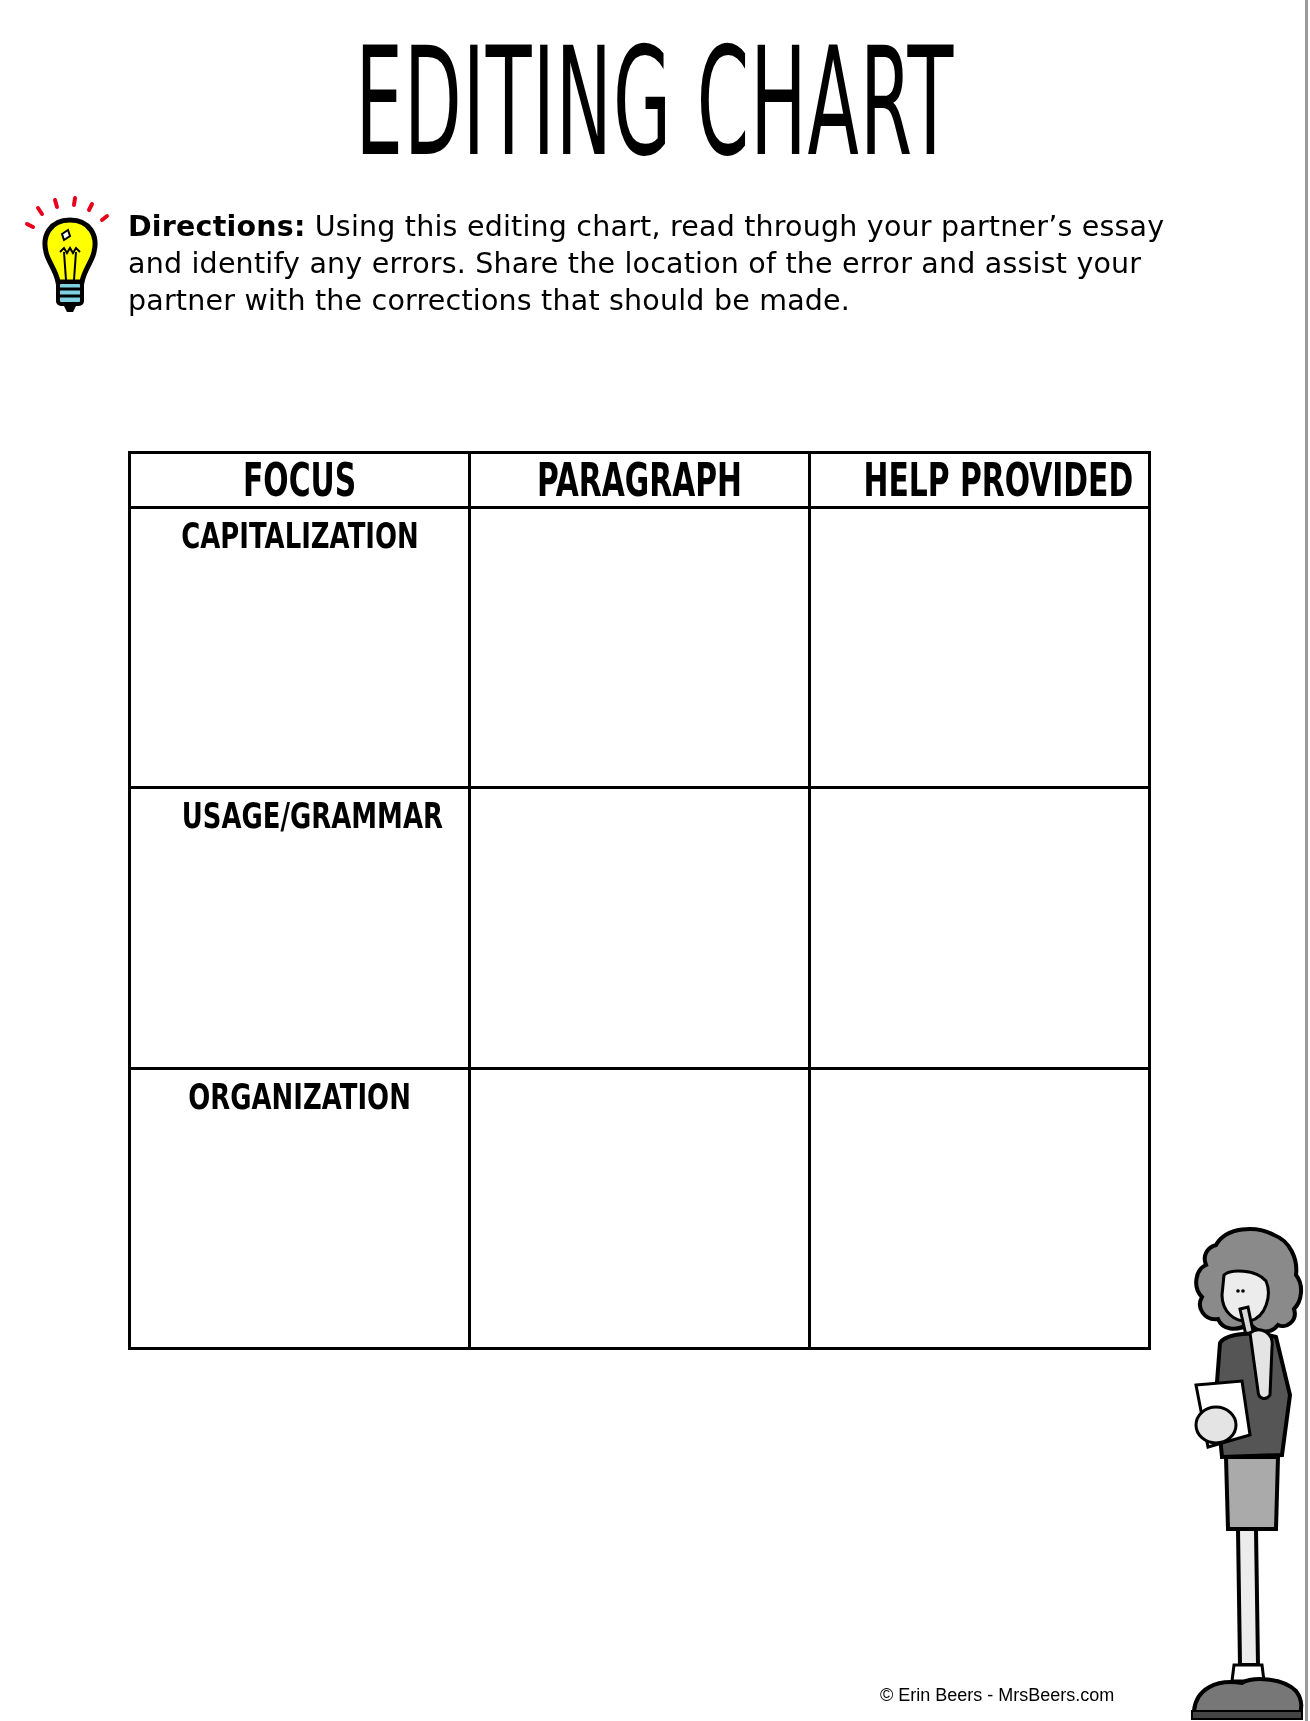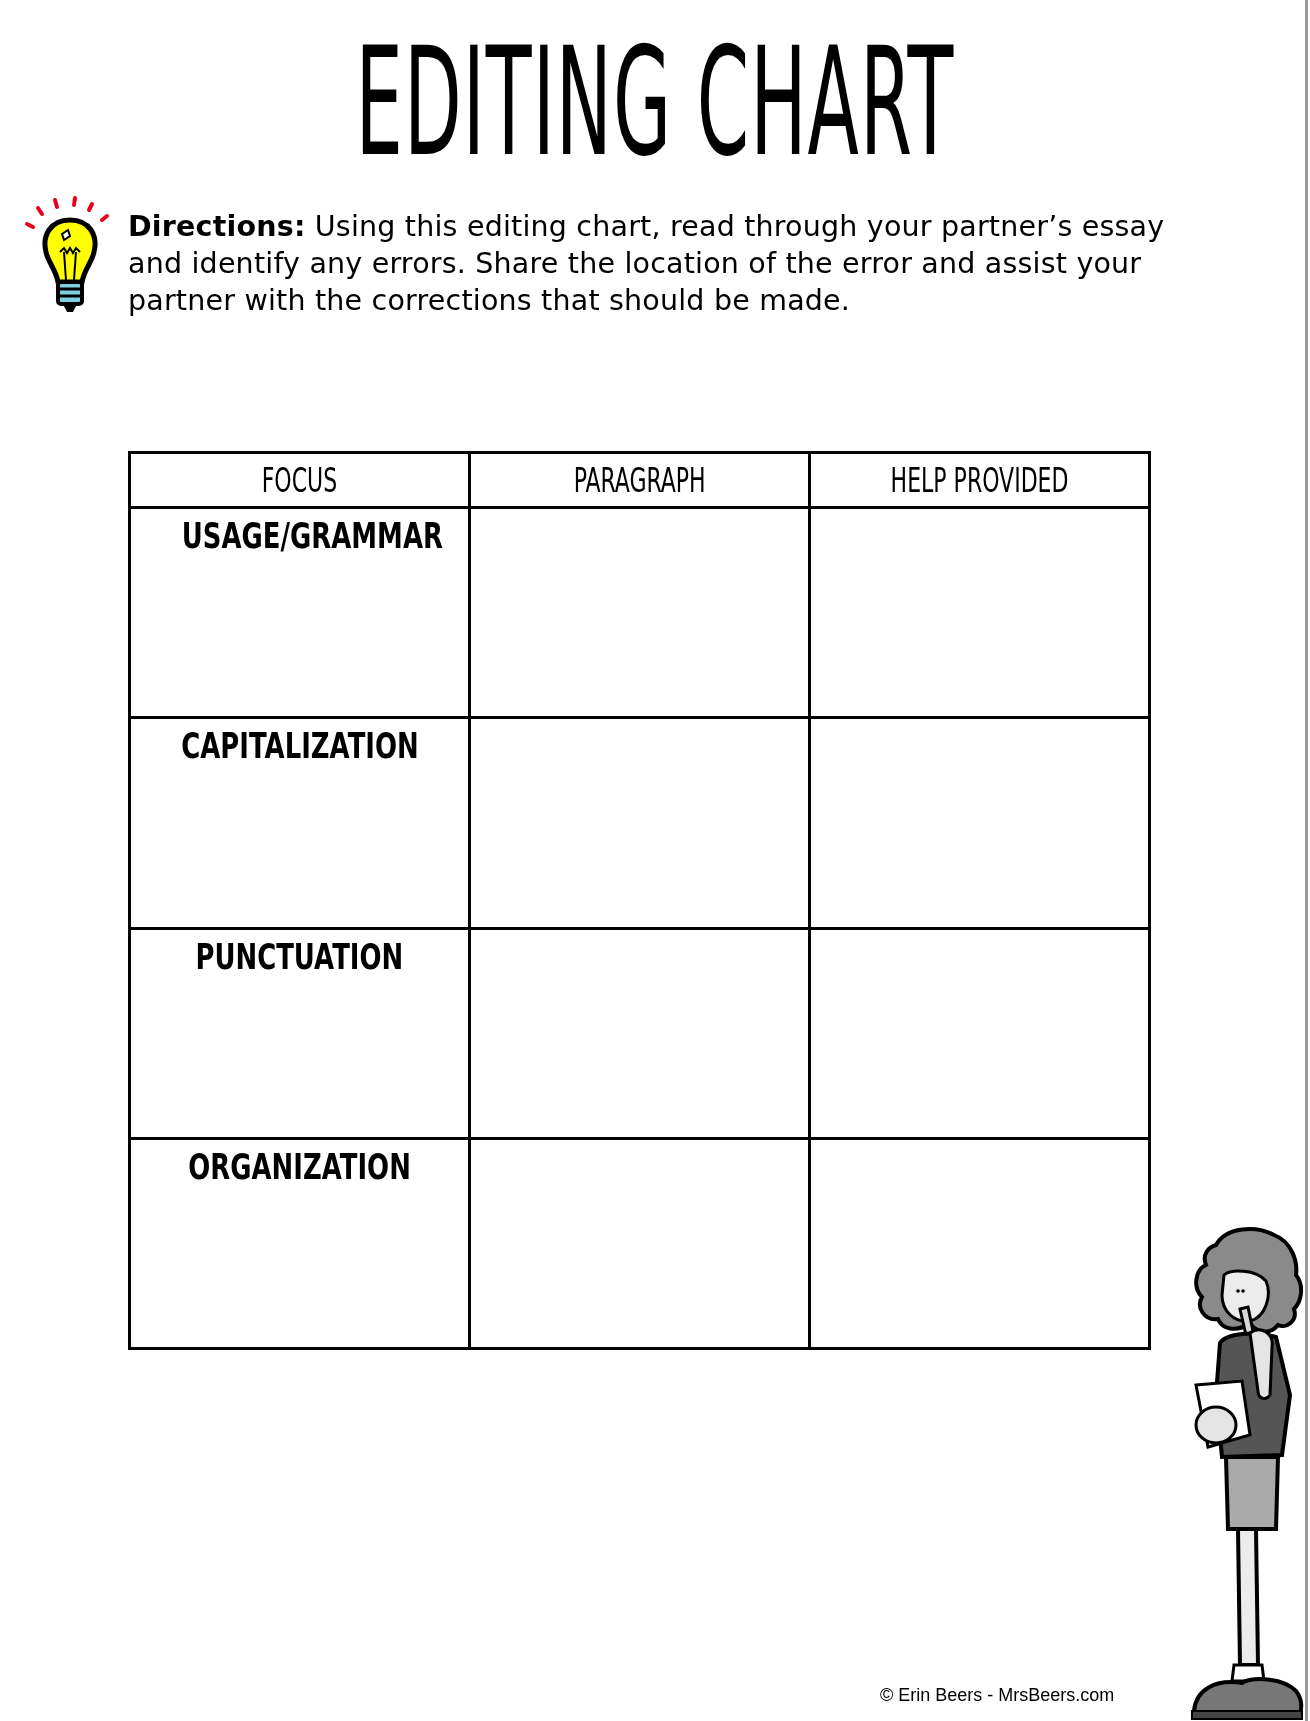--- a/index.html
+++ b/index.html
@@ -4,21 +4,21 @@
 <style>
   html, body { margin:0; padding:0; background:#fff; }
   body { width:1310px; height:1721px; position:relative; overflow:hidden; font-family:"Liberation Sans", sans-serif; color:#000; }
   .right-edge { position:absolute; left:1305px; top:0; width:3px; height:1721px; background:#9a9a9a; }
   .title { position:absolute; left:0; width:1310px; top:22px; text-align:center; font-family:"DejaVu Sans", sans-serif; font-weight:normal; font-size:150px; line-height:160px; letter-spacing:2px; transform:scaleX(0.5); transform-origin:655px 0; }
   .bulb { position:absolute; left:20px; top:190px; width:100px; height:130px; }
   .directions { position:absolute; left:128px; top:208px; width:1080px; font-family:"DejaVu Sans", sans-serif; font-size:28.5px; line-height:37px; letter-spacing:0.2px; }
   .directions b { font-weight:bold; }
   table.chart { position:absolute; left:128px; top:451px; width:1023px; height:899px; border-collapse:collapse; table-layout:fixed; }
   table.chart th, table.chart td { border:3px solid #000; vertical-align:top; text-align:center; padding:0; }
-  table.chart th { height:52px; font-family:"DejaVu Sans Condensed","DejaVu Sans", sans-serif; font-weight:normal; font-size:34px; line-height:52px; }
+  table.chart th { height:52px; font-family:"DejaVu Sans Condensed","DejaVu Sans", sans-serif; font-weight:bold; font-size:46px; line-height:52px; }
   table.chart td { height:165px; }
   .cond { display:inline-block; transform:scaleX(0.72); transform-origin:center top; white-space:nowrap; }
   .focus-label { font-family:"DejaVu Sans", sans-serif; font-weight:bold; font-size:36px; line-height:38px; margin-top:8px; }
   .footer { position:absolute; left:880px; top:1685px; font-family:"Liberation Sans", sans-serif; font-size:18px; }
   .girl { position:absolute; left:1186px; top:1225px; width:122px; height:496px; }
 </style>
 </head>
 <body>
 
 <div class="right-edge"></div>
@@ -49,35 +49,28 @@
   <thead>
     <tr>
       <th><span class="cond">FOCUS</span></th>
       <th><span class="cond">PARAGRAPH</span></th>
       <th><span class="cond">HELP PROVIDED</span></th>
     </tr>
   </thead>
   <tbody>
     <tr>
       <td>
-          <div class="focus-label"><span class="cond">USAGE/GRAMMAR</span></div>
-        </td>
-      <td></td>
-      <td></td>
-    </tr>
-    <tr>
-      <td>
           <div class="focus-label"><span class="cond">CAPITALIZATION</span></div>
         </td>
       <td></td>
       <td></td>
     </tr>
     <tr>
       <td>
-          <div class="focus-label"><span class="cond">PUNCTUATION</span></div>
+          <div class="focus-label"><span class="cond">USAGE/GRAMMAR</span></div>
         </td>
       <td></td>
       <td></td>
     </tr>
     <tr>
       <td>
           <div class="focus-label"><span class="cond">ORGANIZATION</span></div>
         </td>
       <td></td>
       <td></td>

